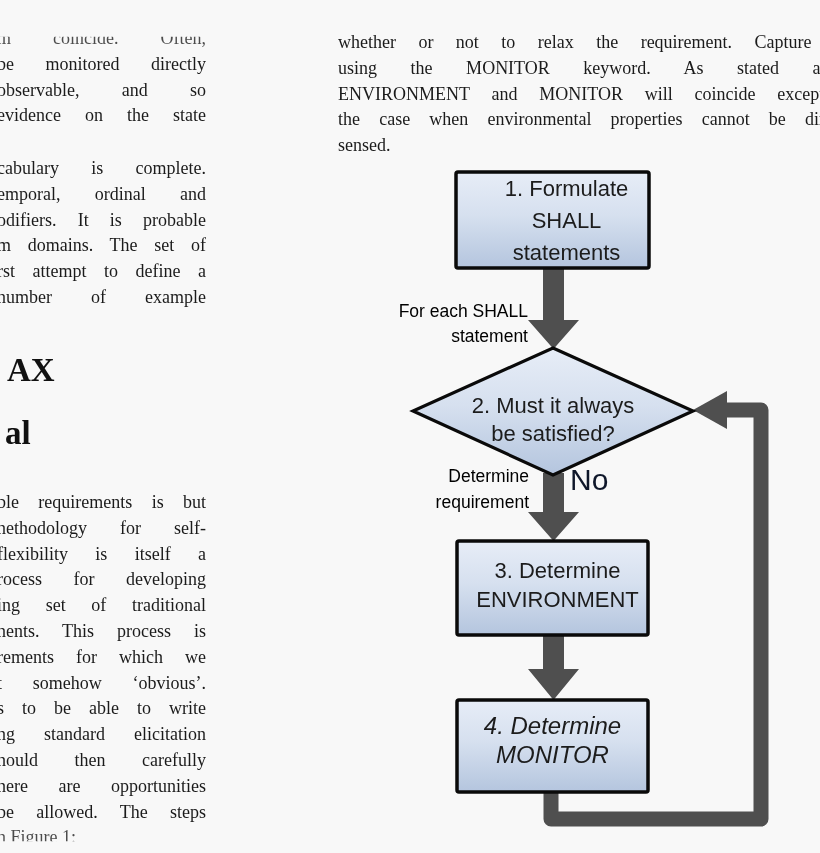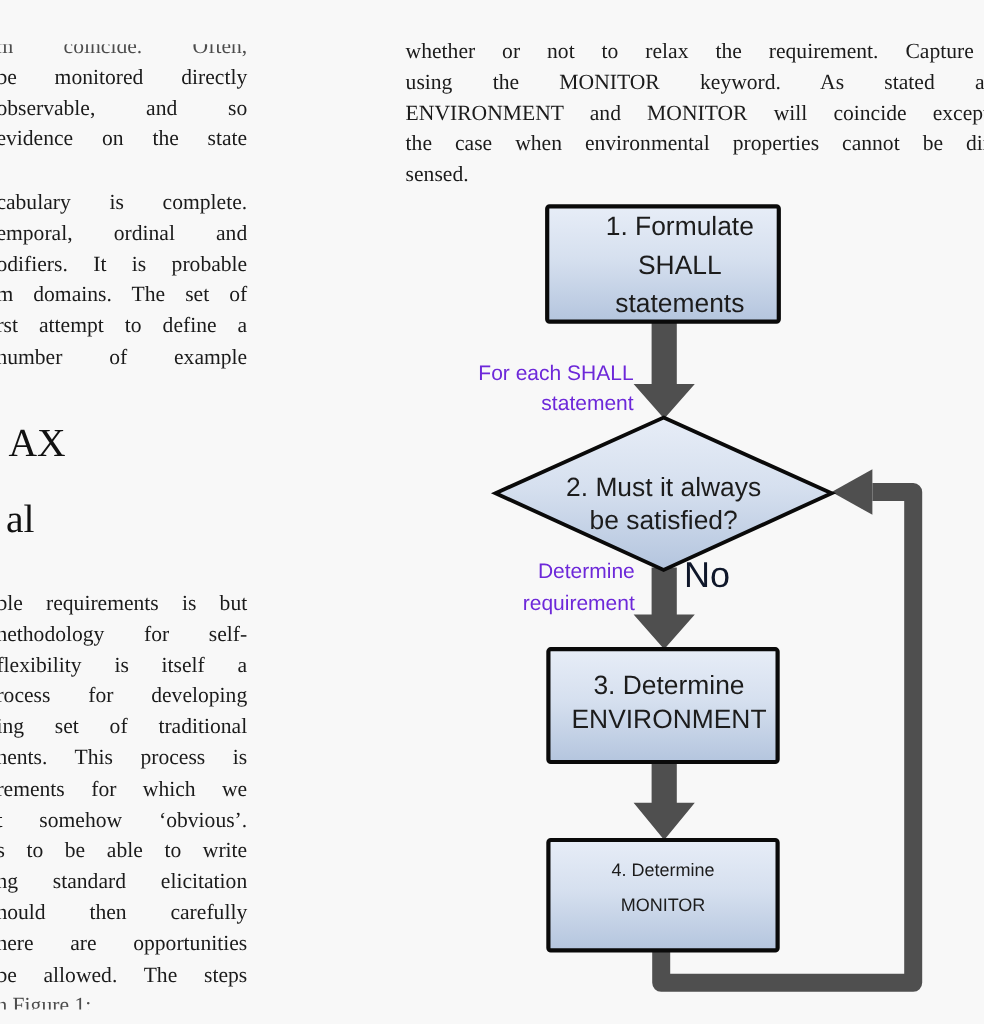--- a/index.html
+++ b/index.html
@@ -12,36 +12,36 @@
   .col { position:absolute; color:#1b1b1b; font-size:18px; line-height:25.8px; }
   .tl  { display:block; white-space:nowrap; }
   .jl  { white-space:normal; text-align:justify; text-align-last:justify; }
   .pl  { text-align:left; }
   #left-para1 { left:-3px; top:26px;  width:209px; }
   #left-para2 { left:-3px; top:156px; width:209px; }
   #left-para3 { left:-3px; top:490px; width:209px; }
   #right-col  { left:338px; top:30px; width:522px; }
   .fade-top    { opacity:.78; filter:blur(.4px); clip-path:inset(42% 0 0 0); }
   .fade-bottom { opacity:.78; filter:blur(.4px); clip-path:inset(0 0 38% 0); }
-  .hd { position:absolute; font-weight:normal; font-size:33px; color:#111; line-height:40px; }
+  .hd { position:absolute; font-weight:bold; font-size:33px; color:#111; line-height:40px; }
   #heading-1 { left:7px; top:350px; }
   #heading-2 { left:5px; top:413px; }
   
   #flow-svg { position:absolute; left:0; top:0; }
   .node-label {
     position:absolute; font-family:"Liberation Sans", sans-serif;
     color:#1c1c1c; text-align:center; white-space:pre-line;
   }
   #node1-label { left:458px; top:173px; width:217px; font-size:22px; line-height:32px; }
   #node2-label { left:433px; top:392px; width:240px; font-size:22px; line-height:28px; }
   #node3-label { left:459px; top:556px; width:197px; font-size:22px; line-height:29px; }
-  #node4-label { left:459px; top:711px; width:187px; font-size:15px; line-height:29px; }
+  #node4-label { left:459px; top:711px; width:187px; font-size:24px; line-height:29px;font-style:italic; }
   .edge-label {
     position:absolute; font-family:"Liberation Sans", sans-serif;
-    color:#6d28d9; white-space:pre-line; text-align:right;
+    color:#000000; white-space:pre-line; text-align:right;
   }
   #label-foreach   { left:370px; top:299px; width:158px; font-size:17.5px; line-height:25px; }
   #label-relaxable { left:370px; top:464px; width:159px; font-size:17.5px; line-height:25.5px; }
   #label-no {
     position:absolute; left:570px; top:460px;
     font-family:"Liberation Sans", sans-serif;
     font-size:30px; line-height:40px; color:#0f172a; text-align:left;
   }
 </style>
 </head>

